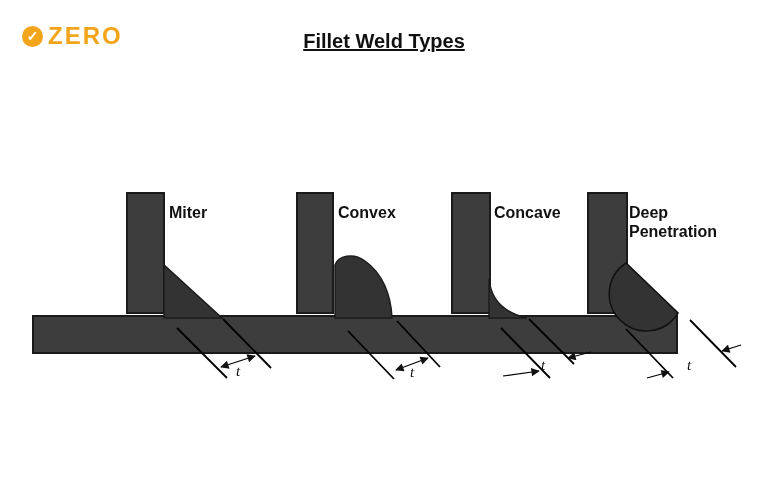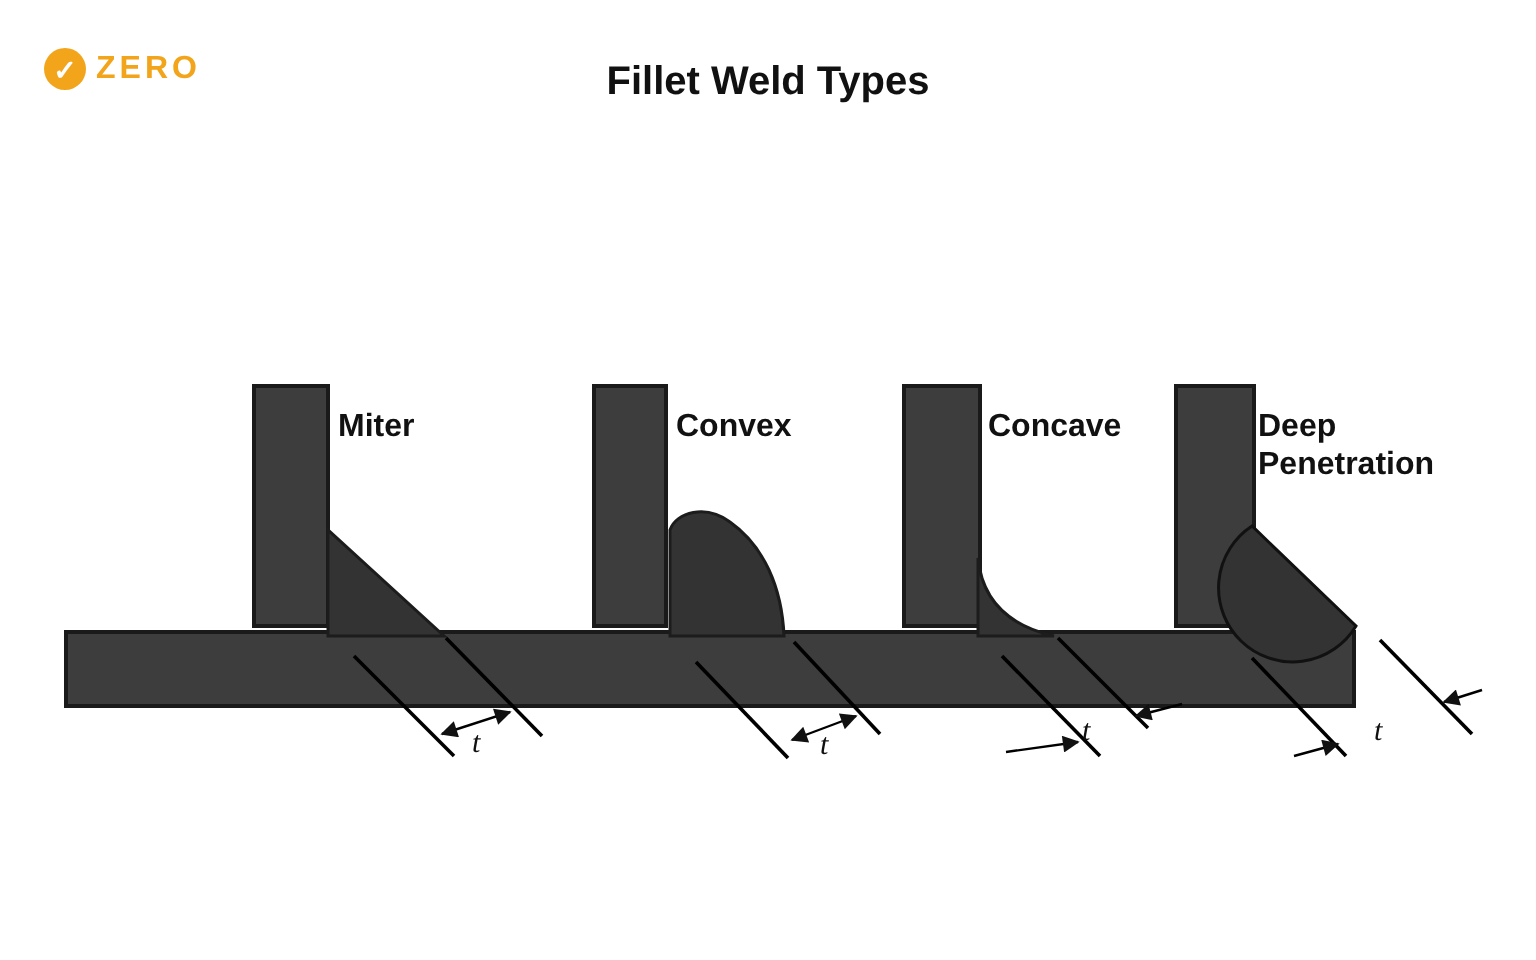--- a/index.html
+++ b/index.html
@@ -19,28 +19,28 @@
     color: #3e4347; line-height: 1;
   }
   .logo-row { display: flex; align-items: center; gap: 5px; margin-top: 4px; }
   .check-circle {
     width: 21px; height: 21px; border-radius: 50%;
     background: #f2a51b; color: #ffffff;
     display: flex; align-items: center; justify-content: center;
     font-size: 14px; font-weight: bold; line-height: 1;
   }
   .brand-bottom {
-    font-size: 16px; font-weight: 800; letter-spacing: 2px;
+    font-size: 24px; font-weight: 800; letter-spacing: 2px;
     color: #f2a51b; line-height: 1;
   }
 
   
   .title {
     position: absolute; top: 30px; left: 0; width: 768px;
-    text-align: center; font-size: 20px; font-weight: bold; color: #111111;
+    text-align: center; font-size: 20px; font-weight: bold; color: #111111; text-decoration: underline;
   }
 
   
   .weld-label { font-family: "Liberation Sans", sans-serif; font-size: 16px; font-weight: bold; fill: #111111; }
   .t-label { font-family: "Liberation Serif", serif; font-style: italic; font-size: 15px; fill: #111111; }
 </style>
 </head>
 <body>
 
 <div class="stage">

